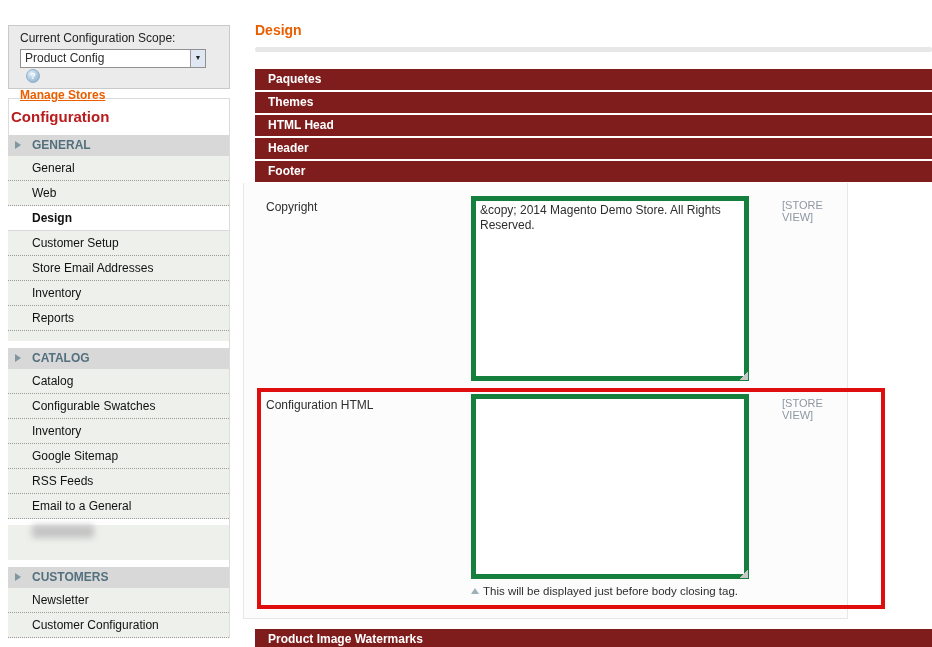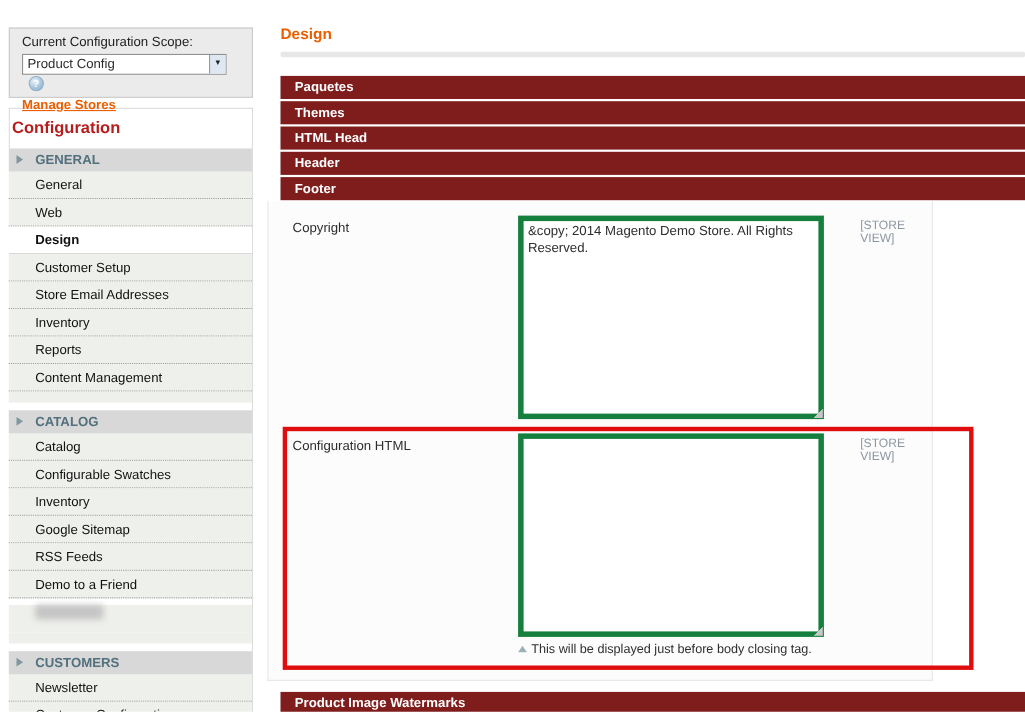--- a/index.html
+++ b/index.html
@@ -149,33 +149,32 @@
       <span class="arrow"></span>
       <span>GENERAL</span>
     </div>
     <div class="nav-item">General</div>
     <div class="nav-item">Web</div>
     <div class="nav-item selected">Design</div>
     <div class="nav-item">Customer Setup</div>
     <div class="nav-item">Store Email Addresses</div>
     <div class="nav-item">Inventory</div>
     <div class="nav-item">Reports</div>
-    <div class="nav-item">Content Management</div>
     <div class="nav-filler"></div>
 
     <div class="nav-section-header">
       <span class="arrow"></span>
       <span>CATALOG</span>
     </div>
     <div class="nav-item">Catalog</div>
     <div class="nav-item">Configurable Swatches</div>
     <div class="nav-item">Inventory</div>
     <div class="nav-item">Google Sitemap</div>
     <div class="nav-item">RSS Feeds</div>
-    <div class="nav-item">Demo to a Friend</div>
+    <div class="nav-item">Email to a General</div>
     <div class="nav-item redacted">
       <div class="redacted-blur"></div>
     </div>
     <div class="nav-filler"></div>
 
     <div class="nav-section-header">
       <span class="arrow"></span>
       <span>CUSTOMERS</span>
     </div>
     <div class="nav-item">Newsletter</div>

